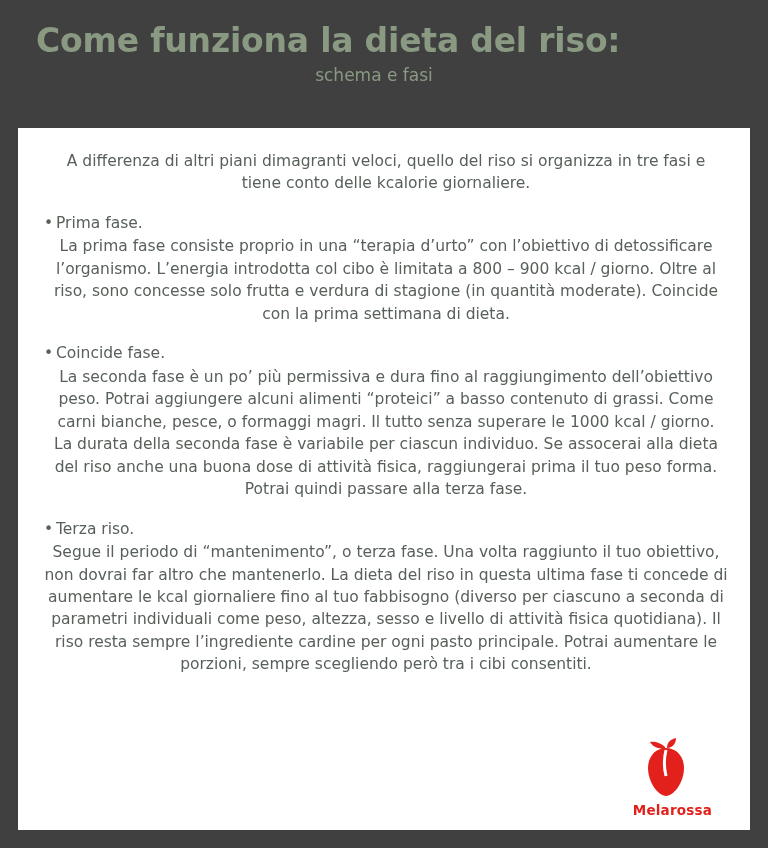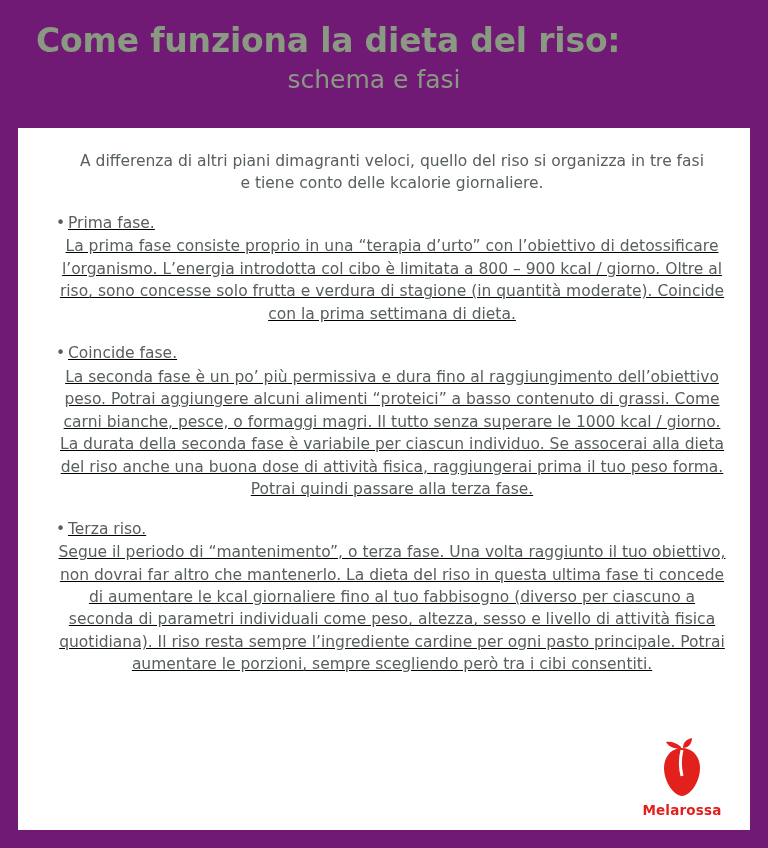--- a/index.html
+++ b/index.html
@@ -10,89 +10,88 @@
     width: 768px;
     height: 848px;
     background: #e2f0c8;
     font-family: "DejaVu Sans", sans-serif;
     overflow: hidden;
   }
   .page {
     position: relative;
     width: 768px;
     height: 848px;
-    background: #701a75;
+    background: #404040;
     box-sizing: border-box;
   }
   .header {
     padding: 22px 30px 0 30px;
     text-align: center;
   }
   .title-main {
     font-size: 33px;
     font-weight: bold;
     color: #8a9a82;
     line-height: 1.15;
     letter-spacing: -0.2px;
     text-align: left;
     padding-left: 6px;
   }
   .title-sub {
-    font-size: 25px;
+    font-size: 17px;
     color: #8a9a82;
     line-height: 1.2;
     margin-top: 5px;
     text-align: center;
     padding-right: 20px;
   }
   .card {
     position: absolute;
     top: 128px;
     left: 18px;
     right: 18px;
     bottom: 18px;
     background: #ffffff;
     box-sizing: border-box;
-    padding: 18px 22px 10px 38px;
+    padding: 18px 22px 10px 26px;
     overflow: hidden;
   }
   .intro {
     text-align: center;
     font-size: 15.5px;
     color: #58605a;
     line-height: 1.45;
     padding: 4px 22px 0 22px;
   }
   .section {
     margin-top: 17px;
-    text-decoration: underline;
   }
   .section-head {
     font-size: 15.5px;
     color: #58605a;
     line-height: 1.45;
     margin-bottom: 1px;
   }
   .bullet {
     display: inline-block;
     width: 12px;
     color: #58605a;
   }
   .para {
     font-size: 15.5px;
     color: #58605a;
     line-height: 1.45;
     text-align: center;
   }
   .logo {
     position: absolute;
-    right: 22px;
+    right: 38px;
     bottom: 12px;
     width: 92px;
-    text-align: center;
+    text-align: right;
   }
   .logo-mark {
     height: 62px;
     position: relative;
   }
   .logo-text {
     font-size: 13.5px;
     color: #e2211c;
     font-weight: bold;
     margin-top: 2px;

